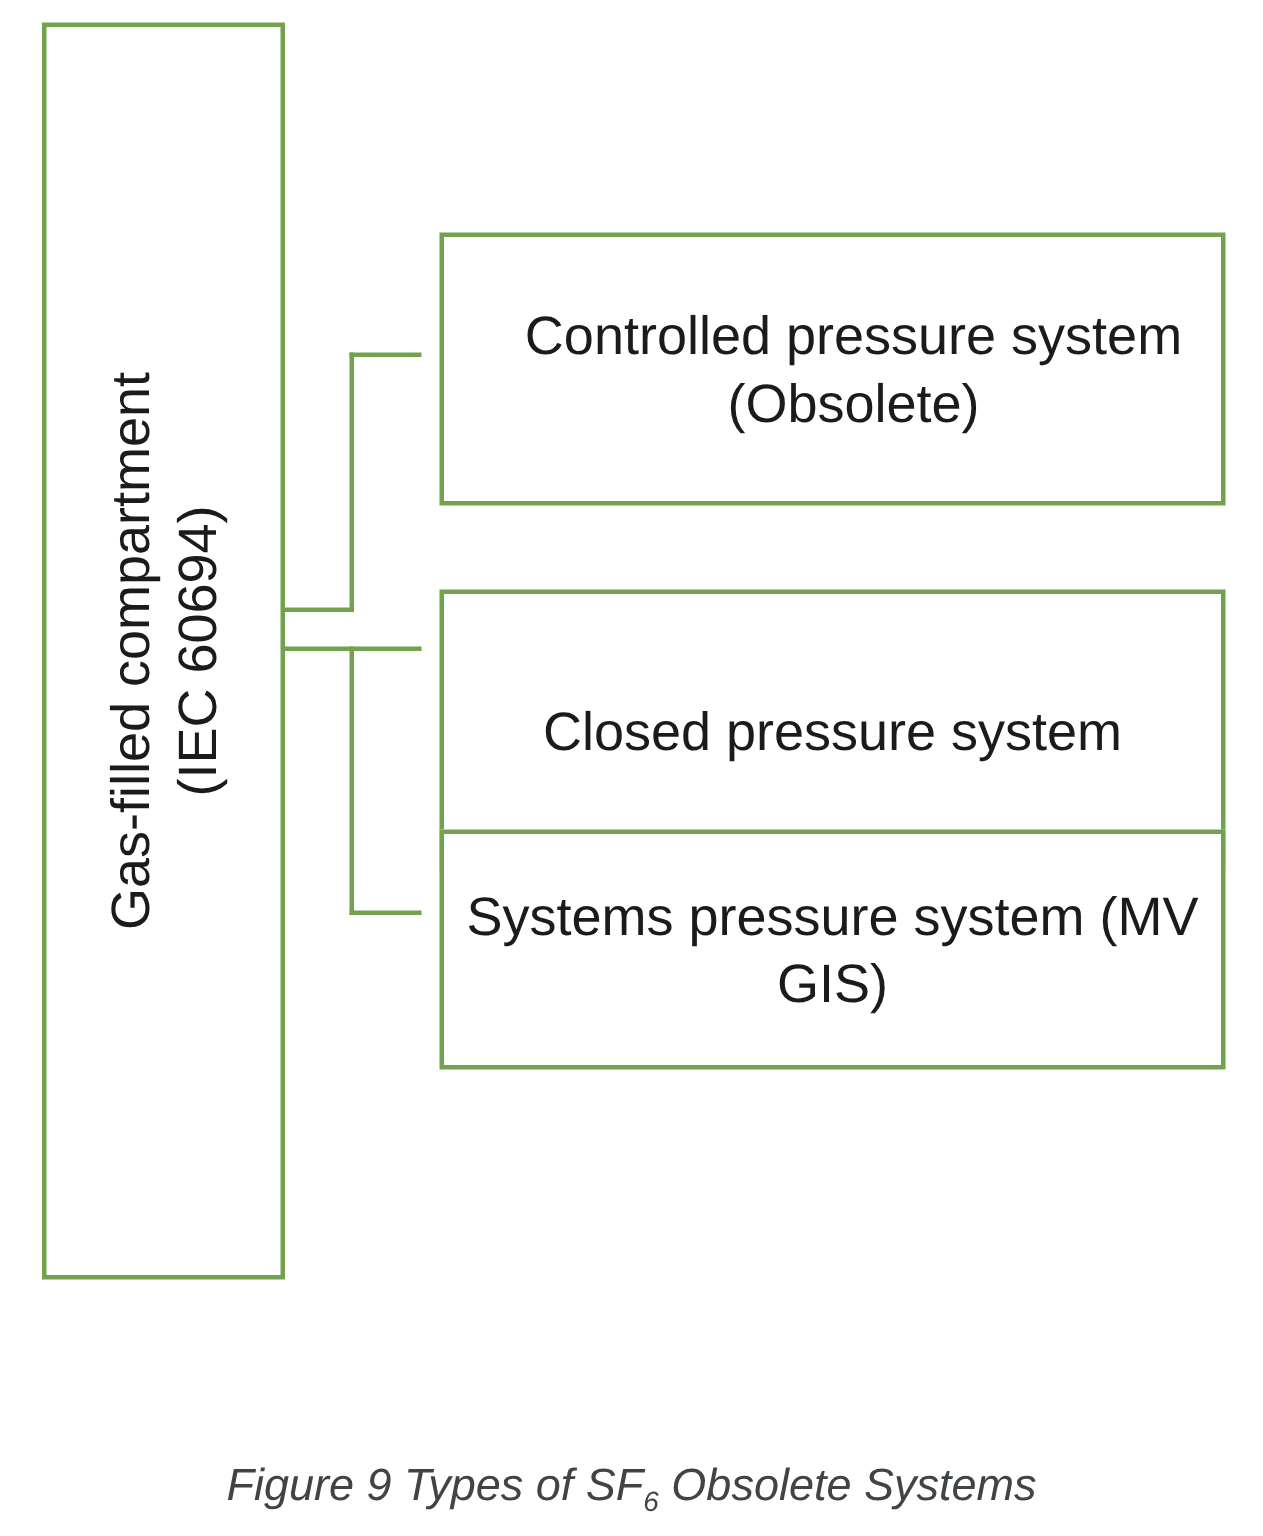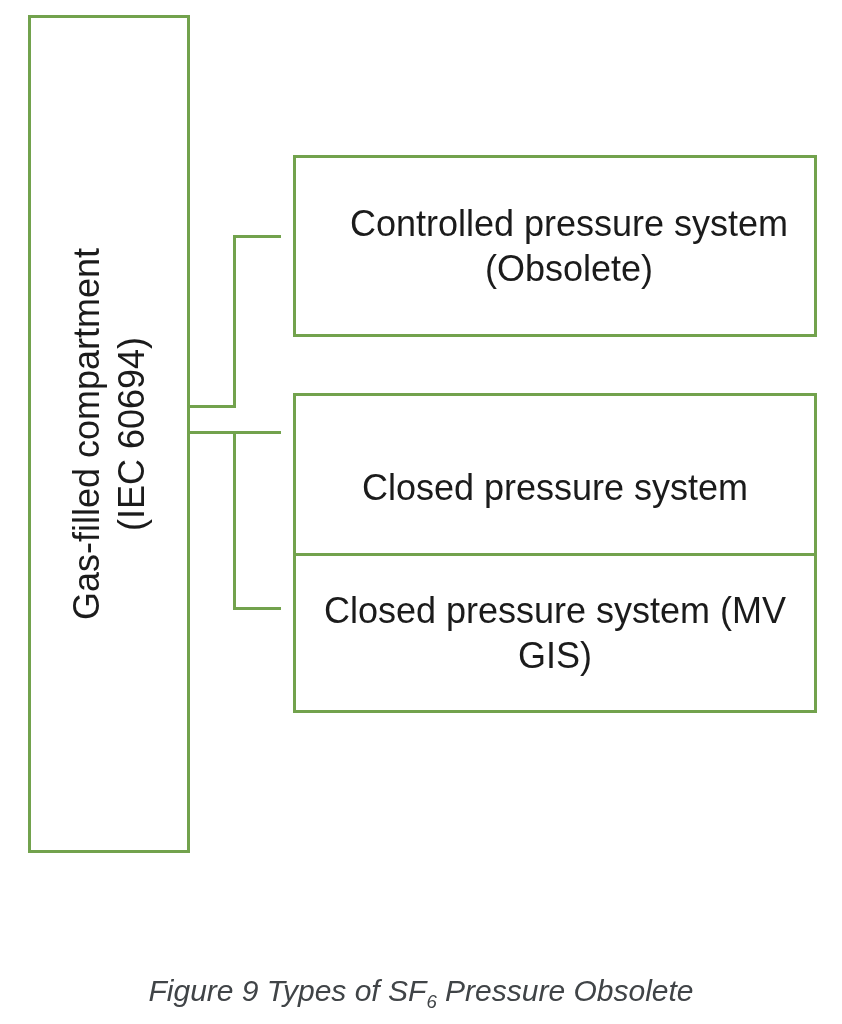--- a/index.html
+++ b/index.html
@@ -83,19 +83,19 @@
   <div class="node child" id="child-1">
     <div>Controlled pressure system</div>
     <div>(Obsolete)</div>
   </div>
 
   <div class="node child" id="child-2">
     <div>Closed pressure system</div>
   </div>
 
   <div class="node child" id="child-3">
-    <div>Closed pressure system (MV</div>
+    <div>Systems pressure system (MV</div>
     <div>GIS)</div>
   </div>
 
-  <div id="caption"><span>Figure 9 Types of SF</span><sub>6</sub><span> Pressure Obsolete</span></div>
+  <div id="caption"><span>Figure 9 Types of SF</span><sub>6</sub><span> Obsolete Systems</span></div>
 
 </div>
 
 </body></html>

